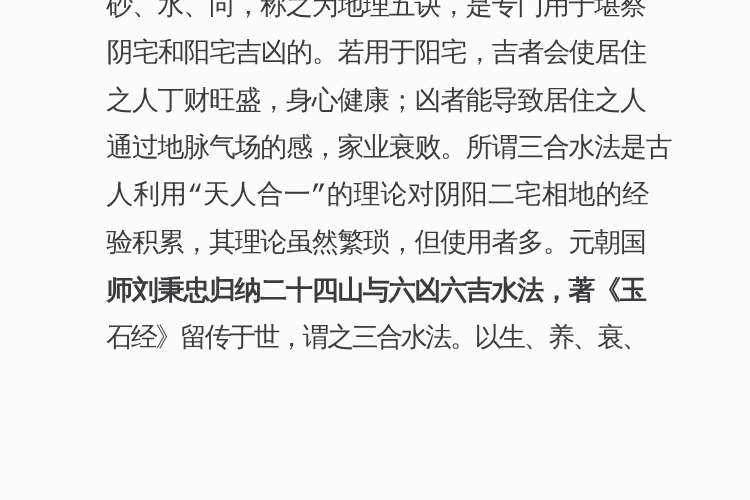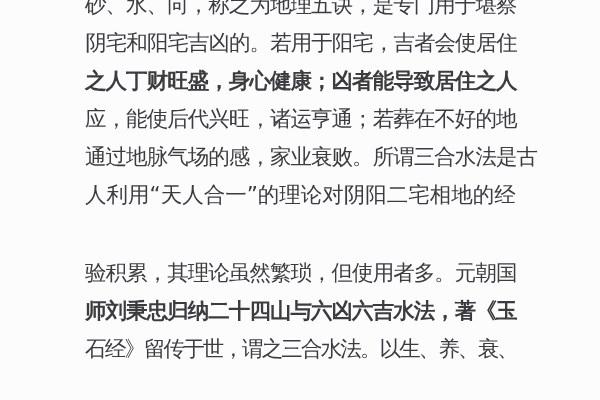--- a/index.html
+++ b/index.html
@@ -29,20 +29,19 @@
     white-space: nowrap;
     text-rendering: optimizeLegibility;
   }
 </style>
 </head>
 <body>
 
 <div class="article-text">
   <div class="text-line" style="letter-spacing: -0.952381px;">砂、水、向，称之为地理五诀，是专门用于堪察</div>
   <div class="text-line" style="letter-spacing: -0.952381px; text-align: center;">阴宅和阳宅吉凶的。若用于阳宅，吉者会使居住</div>
-  <div class="text-line" style="letter-spacing: -0.952381px; font-weight: bold;">之人丁财旺盛，身心健康；凶者能导致居住之人</div>
-  <div class="text-line" style="letter-spacing: -0.952381px;">应，能使后代兴旺，诸运亨通；若葬在不好的地</div>
+  <div class="text-line" style="letter-spacing: -0.952381px;">之人丁财旺盛，身心健康；凶者能导致居住之人</div>
   <div class="text-line" style="letter-spacing: -0.952381px;">通过地脉气场的感，家业衰败。所谓三合水法是古</div>
-  <div class="text-line" style="letter-spacing: 0px;">人利用“天人合一”的理论对阴阳二宅相地的经</div>
-  <div class="text-line" style="letter-spacing: -0.952381px; margin-top: 40px;">验积累，其理论虽然繁琐，但使用者多。元朝国</div>
+  <div class="text-line" style="letter-spacing: 0px; font-family: Liberation Mono, monospace;">人利用“天人合一”的理论对阴阳二宅相地的经</div>
+  <div class="text-line" style="letter-spacing: -0.952381px;">验积累，其理论虽然繁琐，但使用者多。元朝国</div>
   <div class="text-line" style="letter-spacing: -0.952381px; font-weight: bold;">师刘秉忠归纳二十四山与六凶六吉水法，著《玉</div>
   <div class="text-line" style="letter-spacing: -1.86364px;">石经》留传于世，谓之三合水法。以生、养、衰、</div>
 </div>
 
 </body></html>

